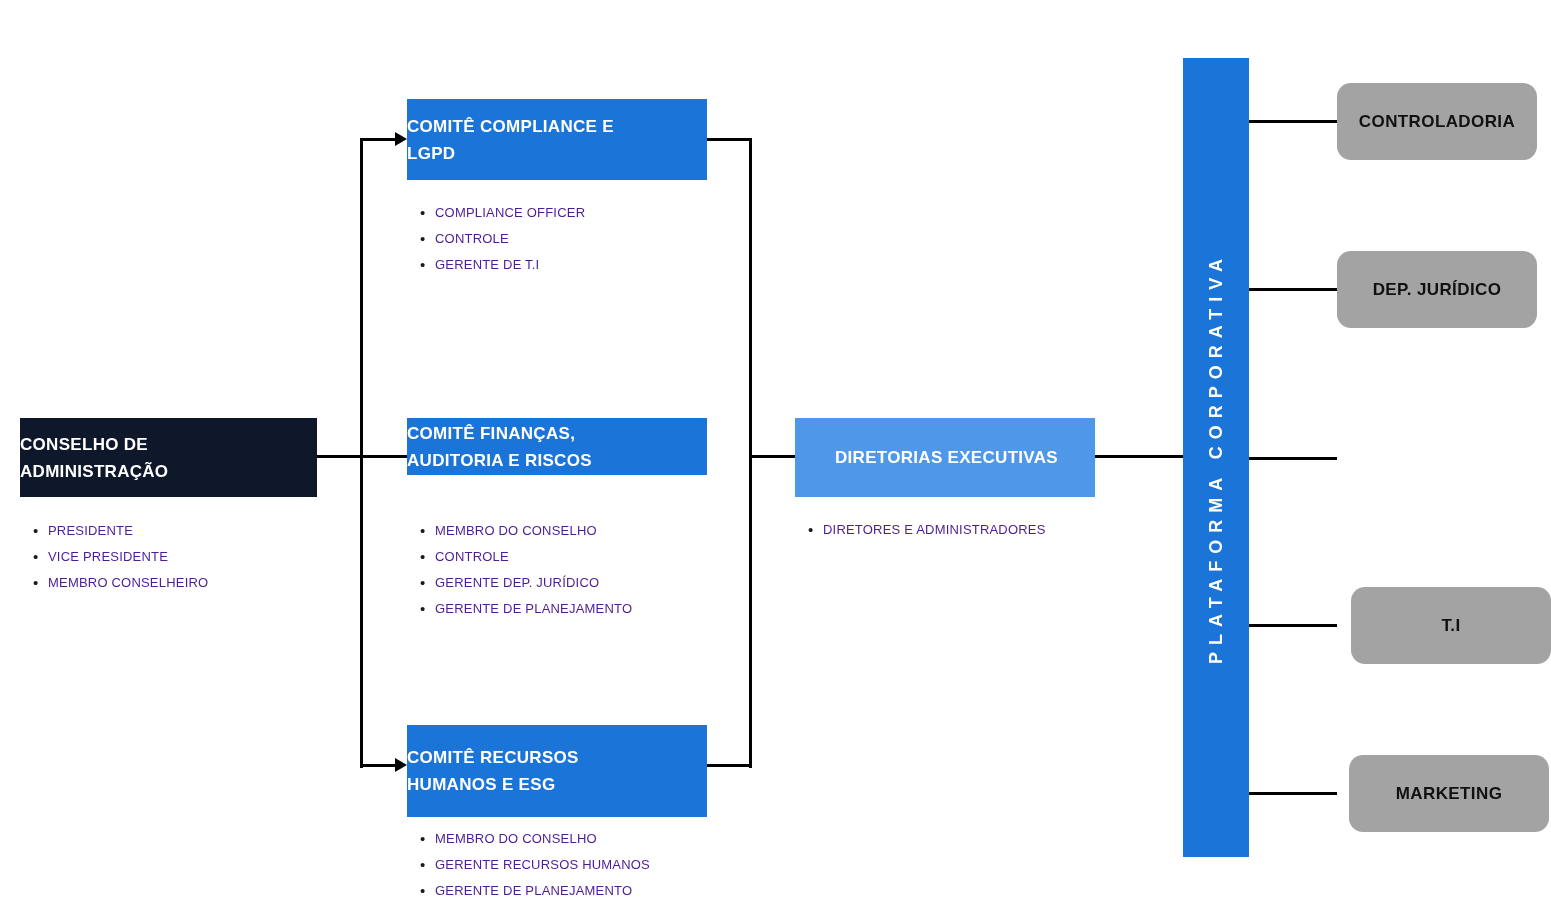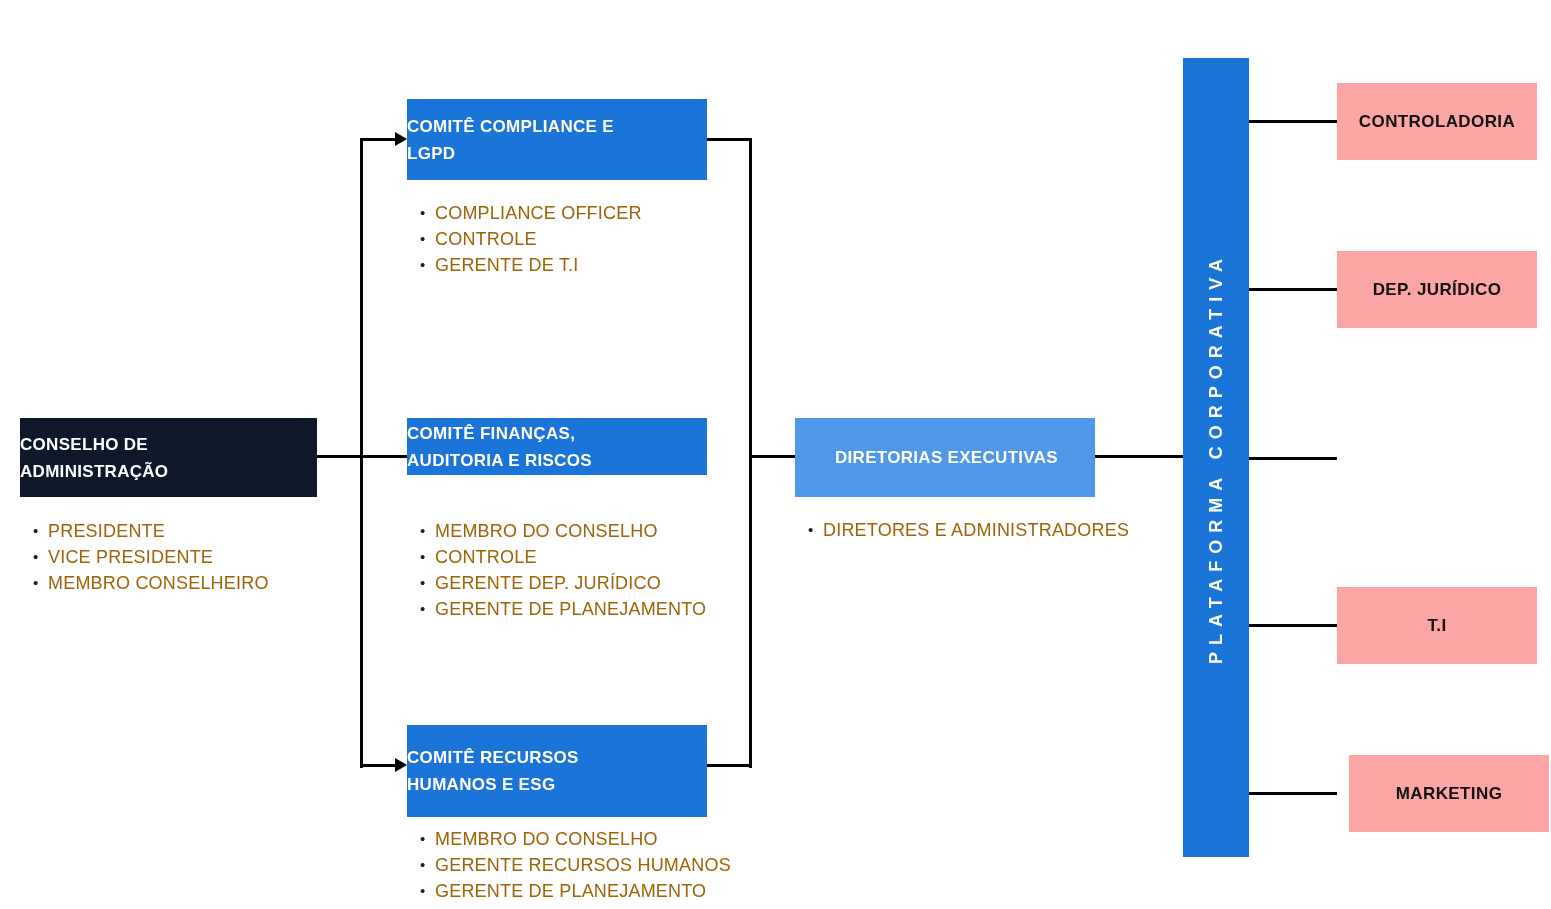--- a/index.html
+++ b/index.html
@@ -23,28 +23,28 @@
     position:absolute; display:flex; flex-direction:column;
     align-items:flex-start; justify-content:center; text-align:center;
     color:#ffffff; font-weight:700; font-size:17px; line-height:27px;
     letter-spacing:0.3px;
   }
   .node.navy { background:#0f172a; }
   .node.blue { background:#1B74D8; }
   .node.midblue { background:#4F97E8; }
   .dept {
     position:absolute; left:1337px; width:200px; height:77px;
-    background:#fca5a5; color:#111111; font-weight:700; font-size:17px;
-    letter-spacing:0.4px; display:flex; align-items:center; justify-content:center;
+    background:#a3a3a3; color:#111111; font-weight:700; font-size:17px;
+    letter-spacing:0.4px; display:flex; align-items:center; justify-content:center;border-radius:14px;
   }
   
   .bullets { position:absolute; list-style:none; }
   .bullets li {
     position:relative; padding-left:28px; height:26px; line-height:26px;
-    font-size:18px; color:#a16207; letter-spacing:0.2px; white-space:nowrap;
+    font-size:13px; color:#4c1d95; letter-spacing:0.2px; white-space:nowrap;
   }
   .bullets li::before {
     content:"\2022"; position:absolute; left:13px; top:0;
     font-size:15px; color:#1a1a1a;
   }
   
   .platform-bar {
     position:absolute; left:1183px; top:58px; width:66px; height:799px;
     background:#1B74D8; display:flex; align-items:center; justify-content:center;
   }
@@ -125,16 +125,16 @@
   <ul class="bullets" style="left:795px; top:517px;">
     <li>DIRETORES E ADMINISTRADORES</li>
   </ul>
 
   <div class="platform-bar">
     <span class="vtext">PLATAFORMA CORPORATIVA</span>
   </div>
 
   <div class="dept" style="top:83px;">CONTROLADORIA</div>
   <div class="dept" style="top:251px;">DEP. JURÍDICO</div>
-  <div class="dept" style="top:587px;">T.I</div>
+  <div class="dept" style="top:587px;margin-left:14px;">T.I</div>
   <div class="dept" style="top:755px;margin-left:12px;">MARKETING</div>
 
 </div>
 
 </body></html>

